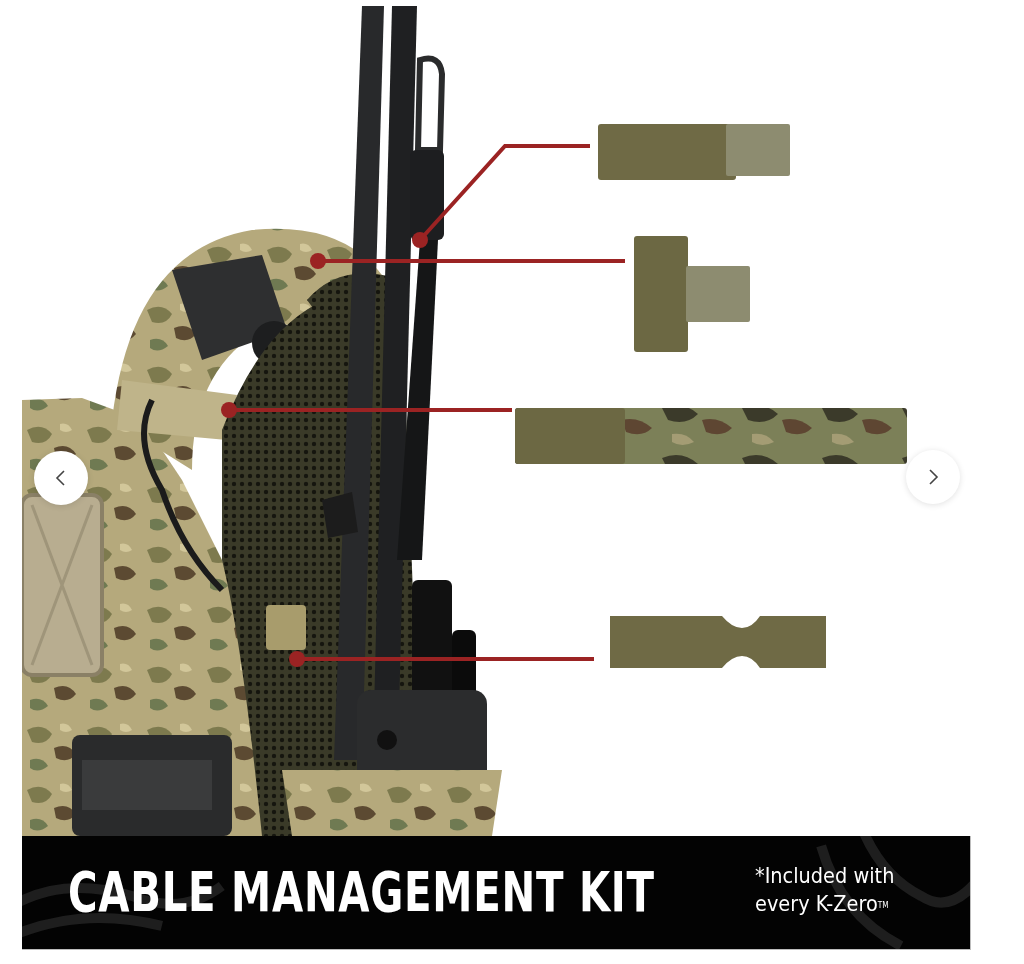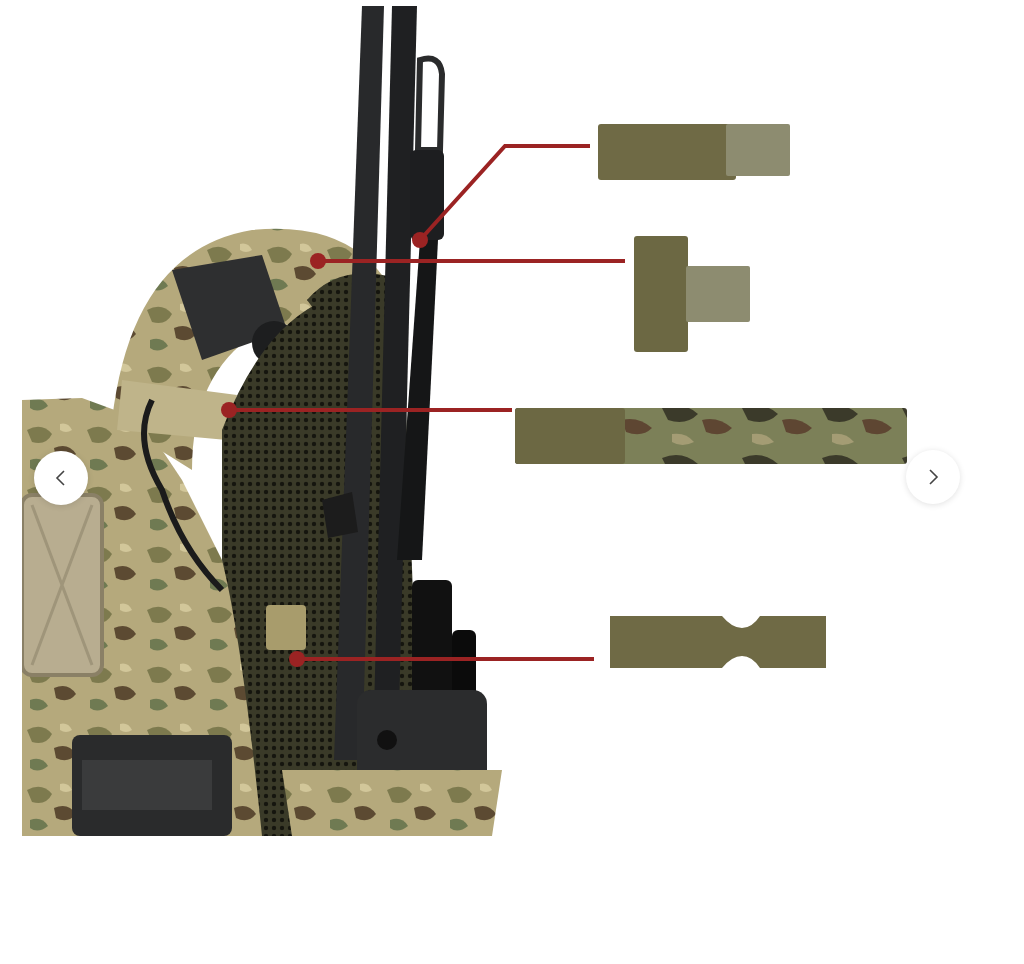--- a/index.html
+++ b/index.html
@@ -94,20 +94,35 @@
       <line x1="275" y1="659" x2="572" y2="659"></line>
     </g>
     <g fill="#9b2323">
       <circle cx="398" cy="240" r="8"></circle>
       <circle cx="296" cy="261" r="8"></circle>
       <circle cx="207" cy="410" r="8"></circle>
       <circle cx="275" cy="659" r="8"></circle>
     </g>
   </svg>
 
+  <div class="banner">
+    <svg class="banner-bg" viewBox="0 0 949 114" preserveAspectRatio="none" xmlns="http://www.w3.org/2000/svg">
+      <g stroke="#1e1e1e" stroke-width="10" fill="none">
+        <path d="M-10 70 Q40 40 110 60 Q160 80 200 50"></path>
+        <path d="M-10 100 Q60 70 140 90"></path>
+        <path d="M840 -10 Q860 40 900 60 Q930 80 960 40"></path>
+        <path d="M800 10 Q820 80 880 110"></path>
+      </g>
+    </svg>
+    <div class="banner-title">CABLE MANAGEMENT KIT</div>
+    <div class="banner-note">
+      <div>*Included with</div>
+      <div><span>every K-Zero</span><sup>TM</sup></div>
+    </div>
+  </div>
 </div>
 
 <div class="nav-btn nav-prev" aria-label="Previous slide">
   <svg viewBox="0 0 18 18" xmlns="http://www.w3.org/2000/svg">
       <polyline points="12,2 5,9 12,16" fill="none" stroke="#444" stroke-width="1.6"></polyline>
     </svg>
 </div>
 <div class="nav-btn nav-next" aria-label="Next slide">
   <svg viewBox="0 0 18 18" xmlns="http://www.w3.org/2000/svg">
       <polyline points="6,2 13,9 6,16" fill="none" stroke="#444" stroke-width="1.6"></polyline>

